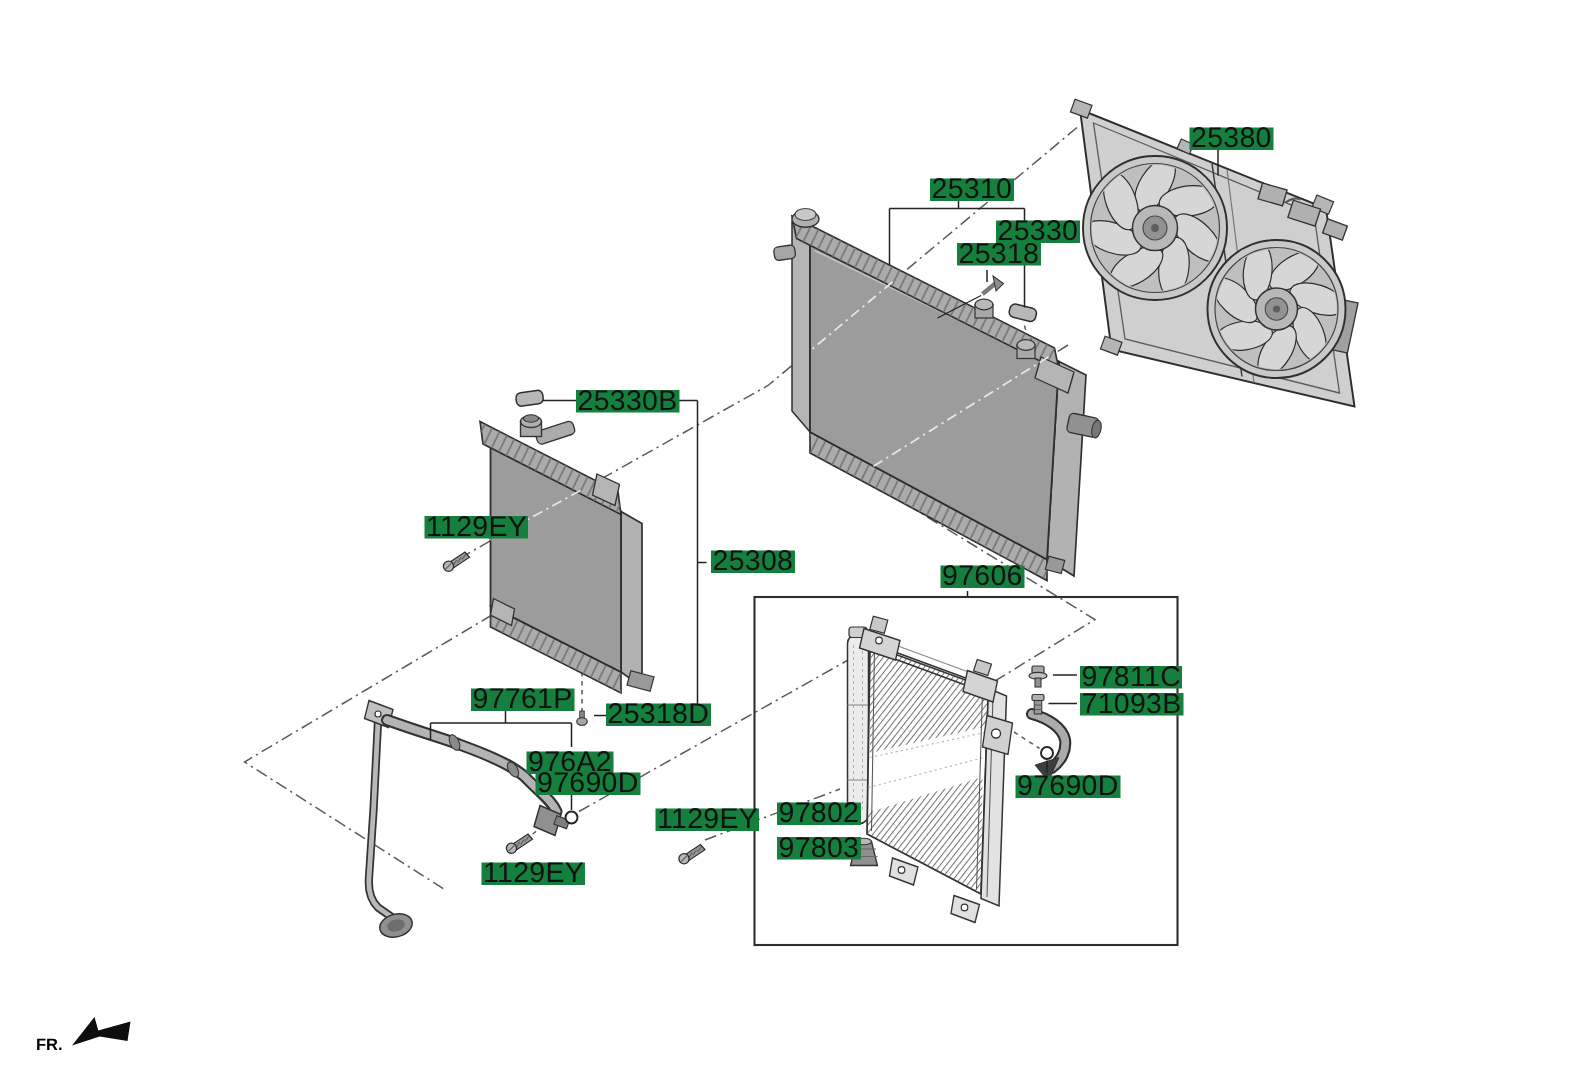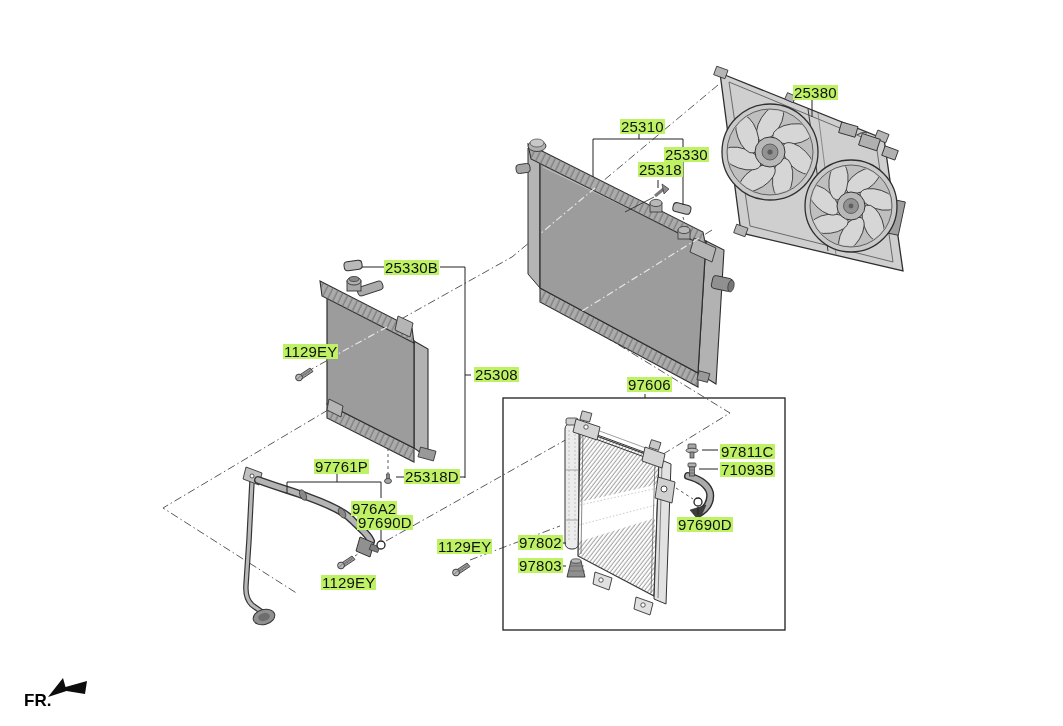--- a/index.html
+++ b/index.html
@@ -1,21 +1,21 @@
 <!DOCTYPE html>
 <html><head>
 <meta charset="utf-8">
 <style>
   html,body{margin:0;padding:0;background:#fff;}
   .stage{position:relative;width:1063px;height:726px;background:#fff;overflow:hidden;
          font-family:"Liberation Sans", sans-serif;}
   .stage svg{position:absolute;left:0;top:0;}
-  .callout{position:absolute;font-size:15px;line-height:15px;color:#111;background:#bef264;
+  .callout{position:absolute;font-size:19px;line-height:15px;color:#111;background:#15803d;
            padding:0 1px;white-space:nowrap;letter-spacing:0.2px;}
-  .fr-label{position:absolute;left:24px;top:691px;font-size:17px;font-weight:bold;color:#000;
+  .fr-label{position:absolute;left:24px;top:691px;font-size:11px;font-weight:bold;color:#000;
             background:transparent;}
 </style>
 </head>
 <body>
 
 <div class="stage">
 
 <svg width="1063" height="726" viewBox="0 0 1063 726">
   <defs>
     <pattern id="tick" patternUnits="userSpaceOnUse" width="5.5" height="5.5" patternTransform="rotate(26)">

